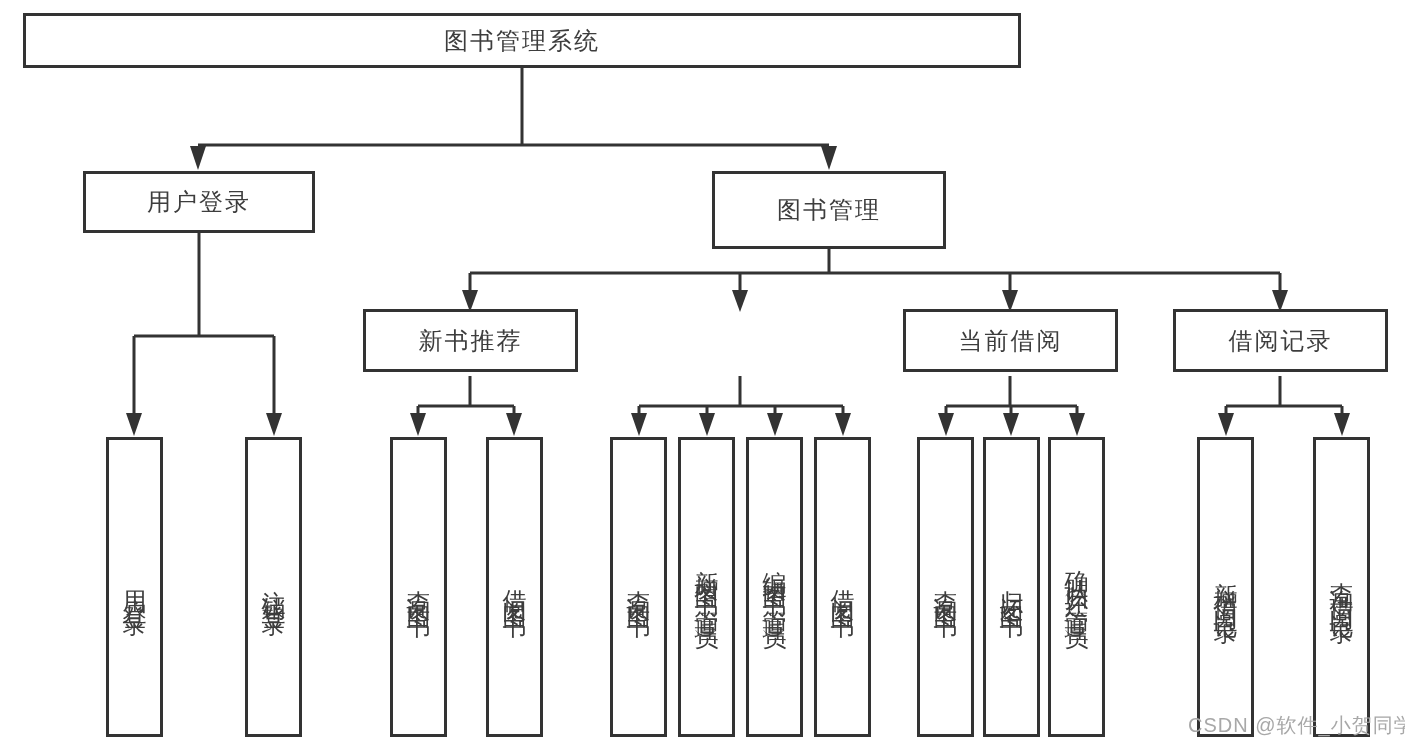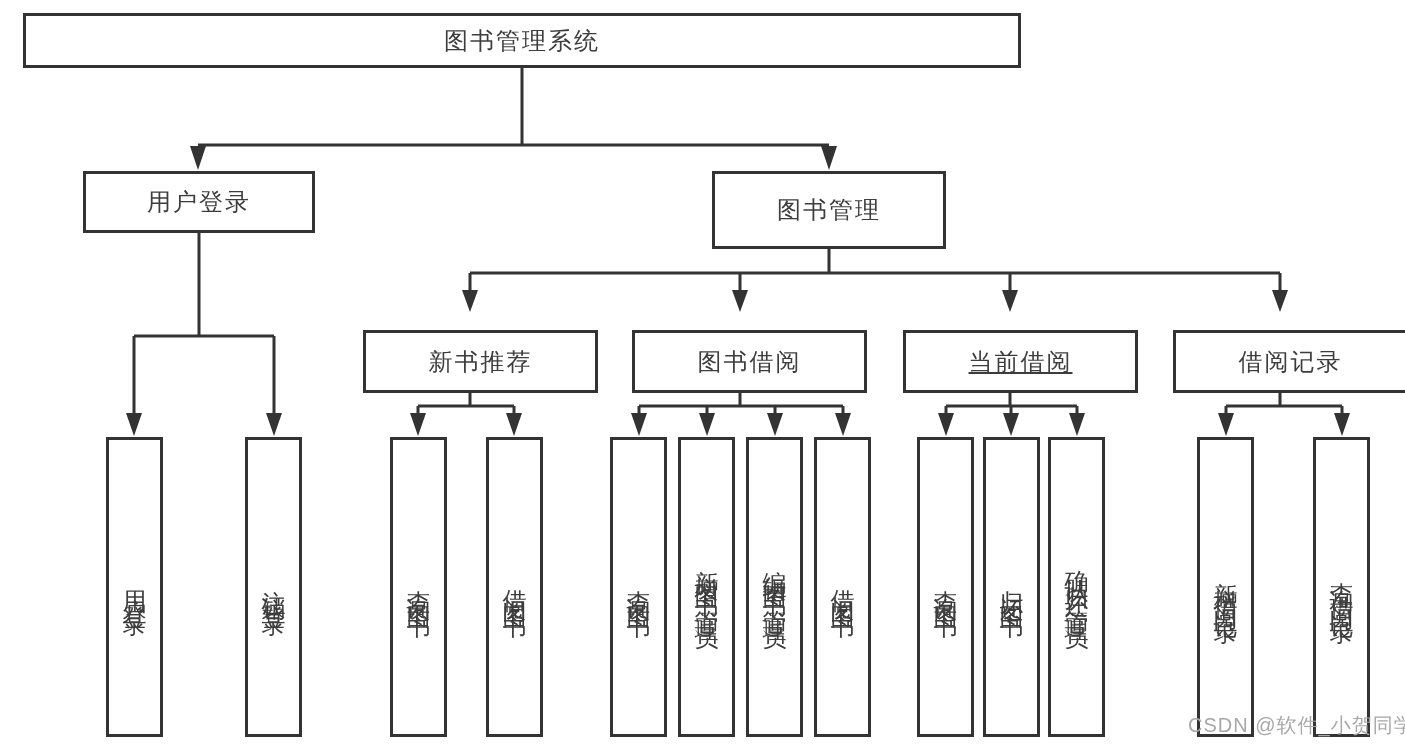--- a/index.html
+++ b/index.html
@@ -44,24 +44,24 @@
     letter-spacing: 8px;
     line-height: 1;
     white-space: nowrap;
   }
   
   .n-root { left: 23px;  top: 13px;  width: 998px; height: 55px; }
   
   .n-login { left: 83px;  top: 171px; width: 232px; height: 62px; }
   .n-mgmt  { left: 712px; top: 171px; width: 234px; height: 78px; }
   
-  .n-l3 { top: 330px; width: 235px; height: 63px; }
+  .n-l3 { top: 309px; width: 215px; height: 63px; }
   .n-rec { left: 363px; }
   .n-bor { left: 632px; }
-  .n-cur { left: 903px; text-decoration: underline; }
+  .n-cur { left: 903px; }
   .n-his { left: 1173px; }
   
   .leaf { top: 437px; width: 57px; height: 300px; }
   .lf-1  { left: 106px; }
   .lf-2  { left: 245px; }
   .lf-3  { left: 390px; }
   .lf-4  { left: 486px; }
   .lf-5  { left: 610px; }
   .lf-6  { left: 678px; }
   .lf-7  { left: 746px; }
@@ -137,23 +137,20 @@
   <div class="box n-login">
     <span class="hlabel">用户登录</span>
   </div>
   <div class="box n-mgmt">
     <span class="hlabel">图书管理</span>
   </div>
 
   <div class="box n-l3 n-rec">
     <span class="hlabel">新书推荐</span>
   </div>
-  <div class="box n-l3 n-bor">
-    <span class="hlabel">图书借阅</span>
-  </div>
   <div class="box n-l3 n-cur">
     <span class="hlabel">当前借阅</span>
   </div>
   <div class="box n-l3 n-his">
     <span class="hlabel">借阅记录</span>
   </div>
 
   <div class="box leaf lf-1">
     <span class="vlabel">用户登录</span>
   </div>

